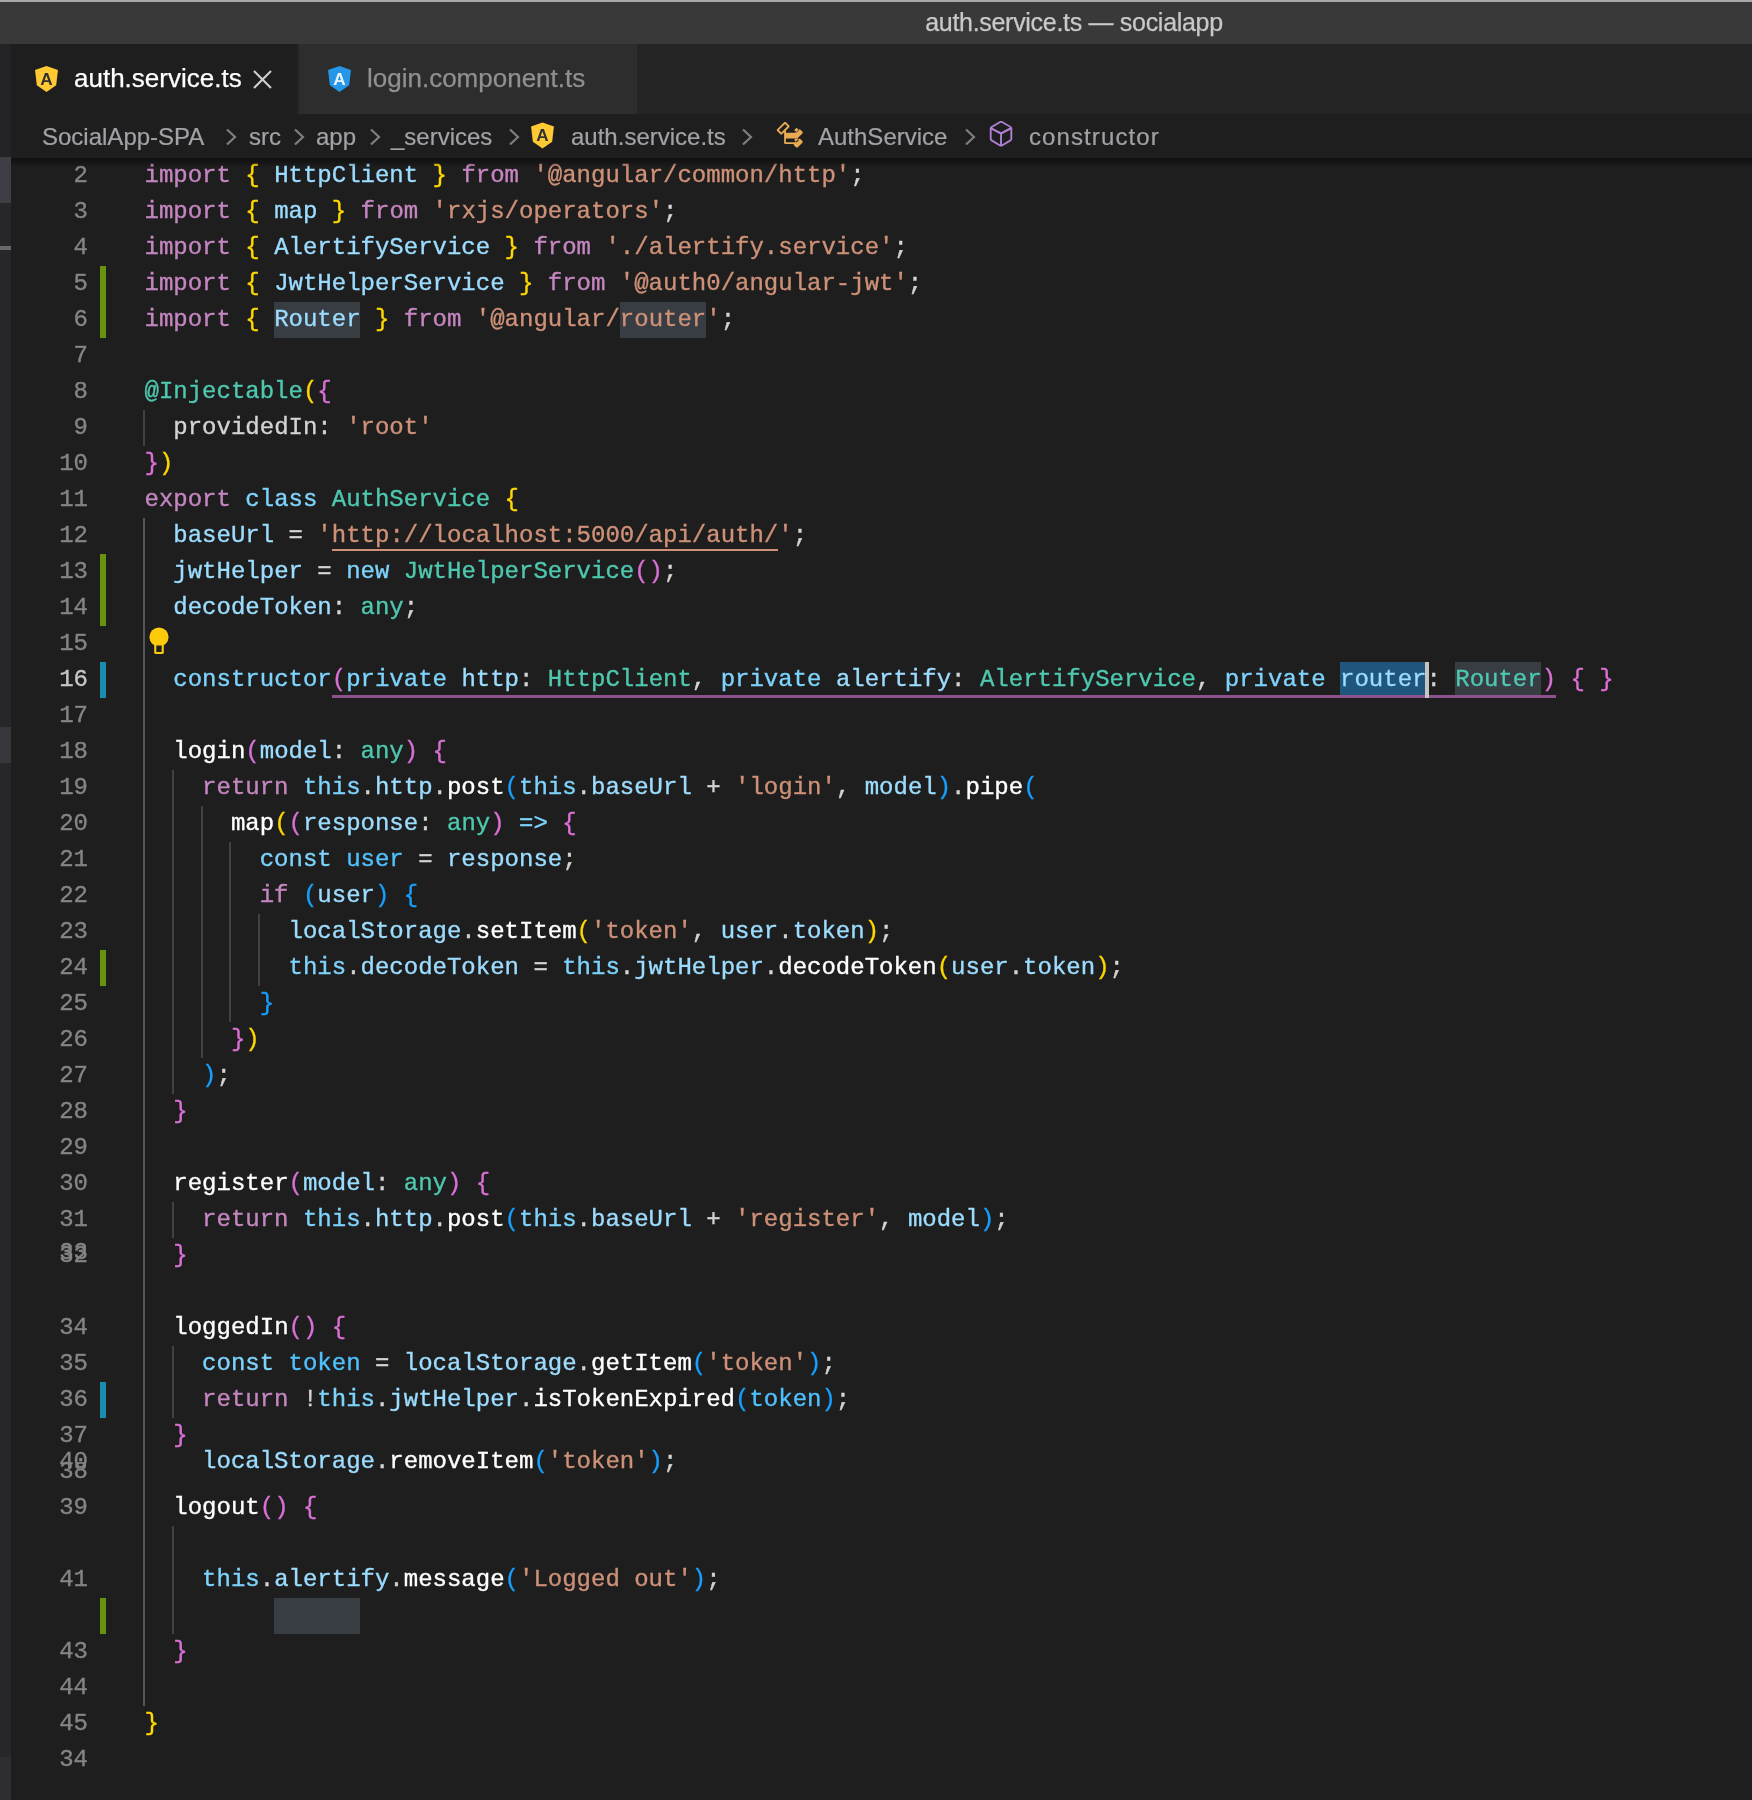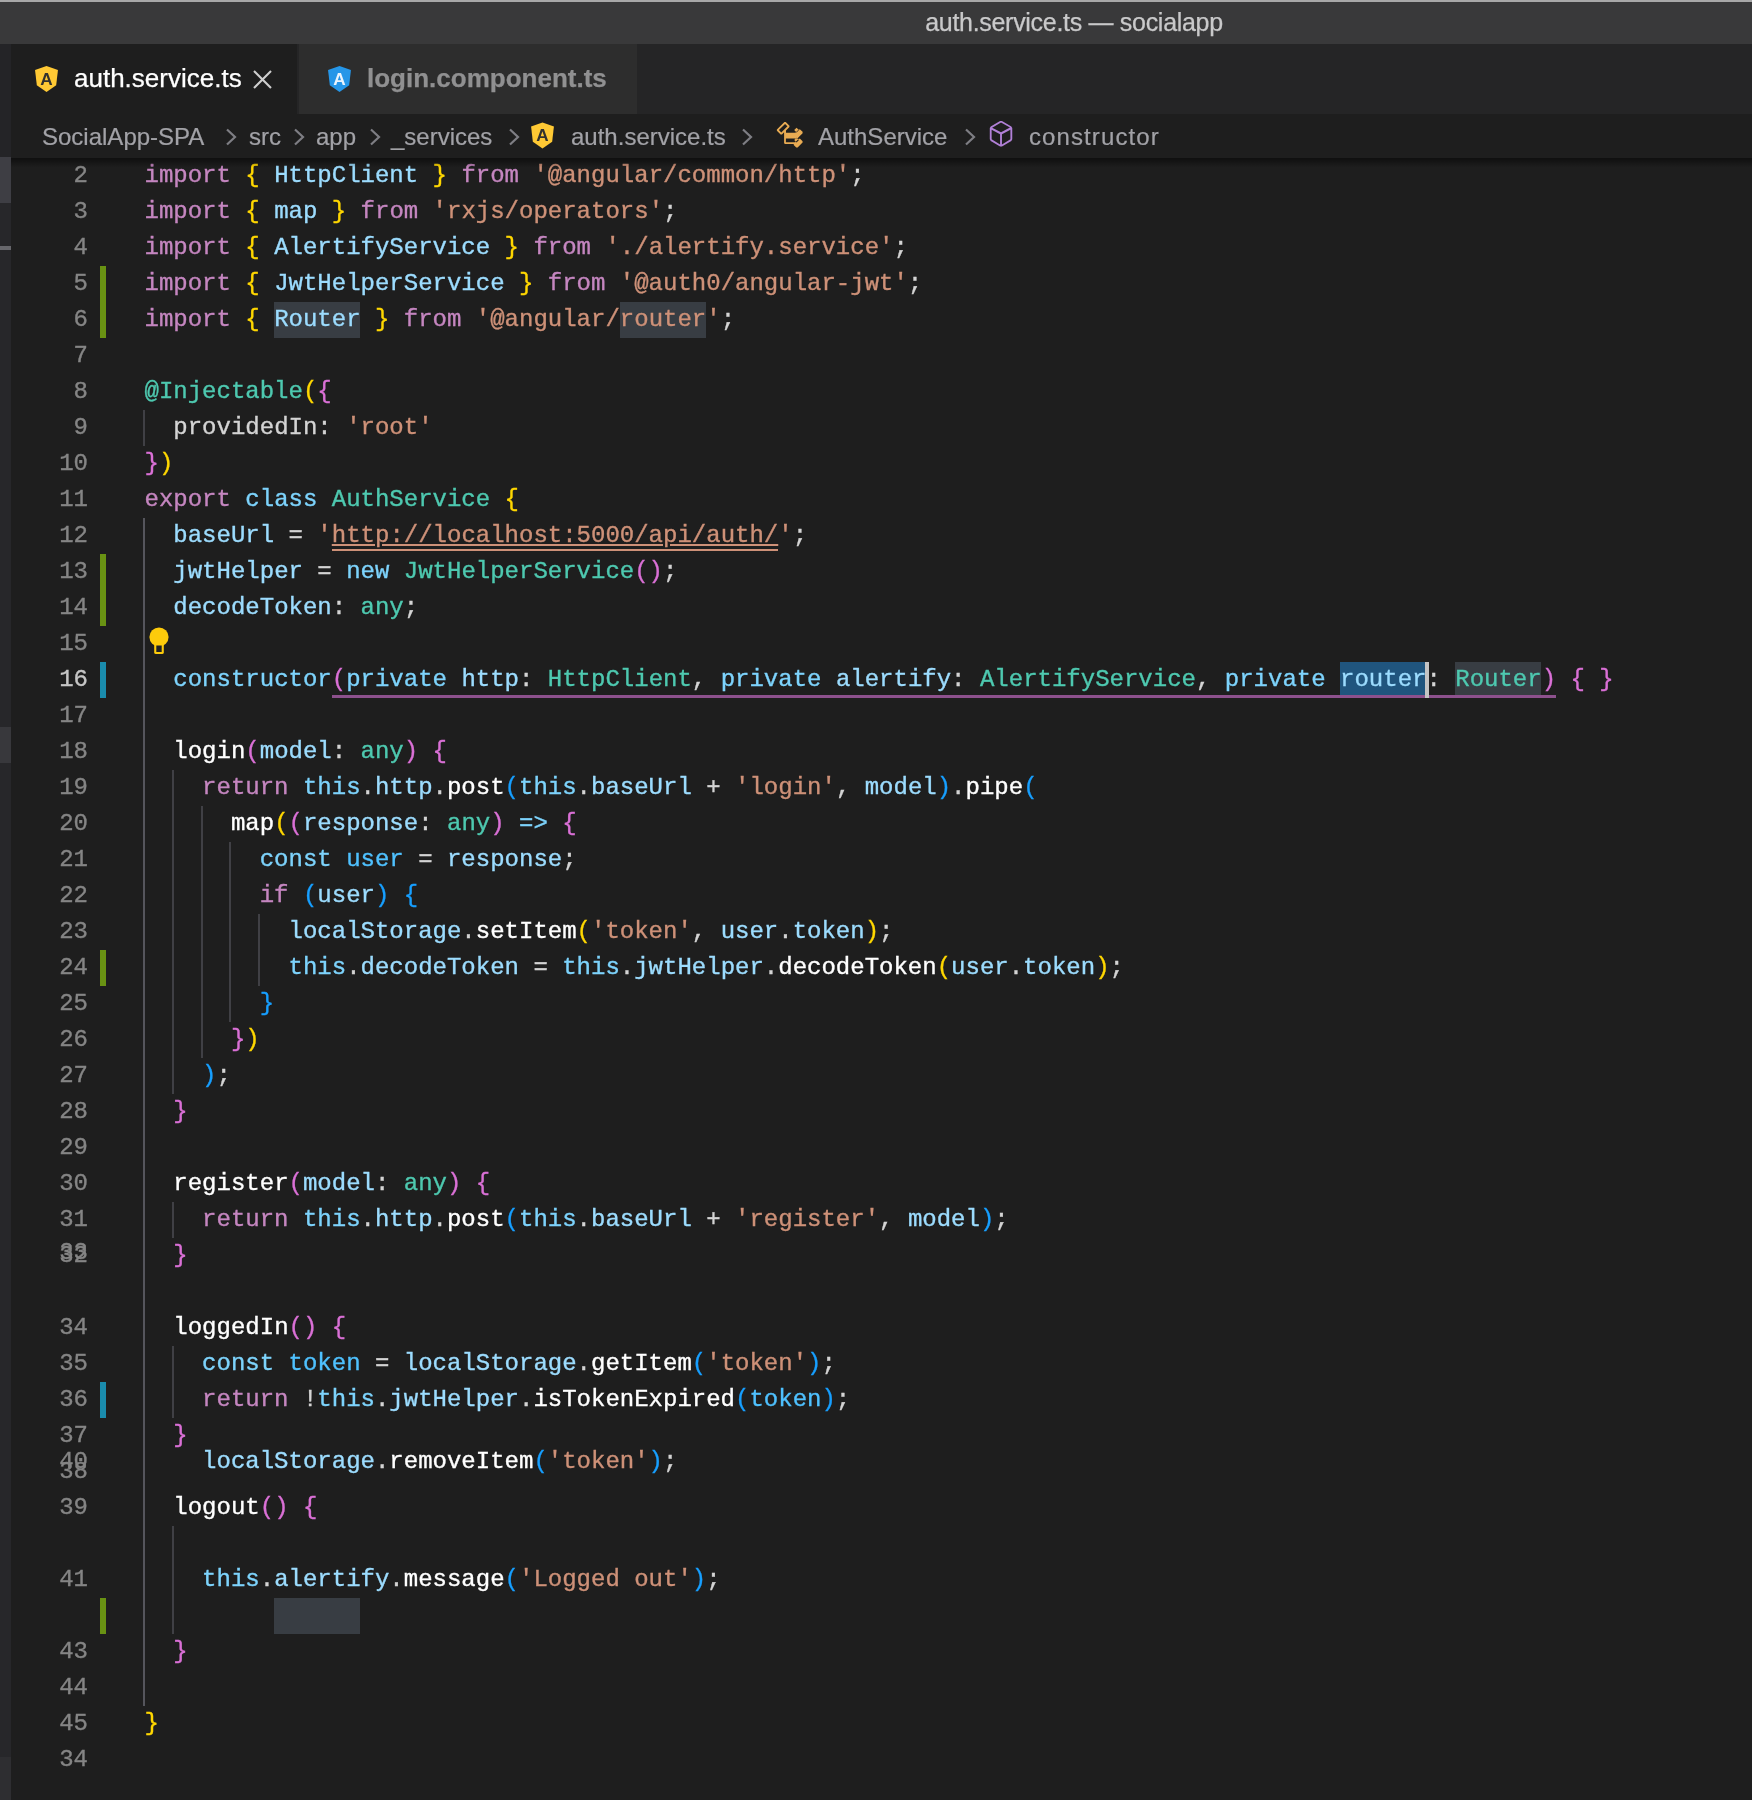--- a/index.html
+++ b/index.html
@@ -6,39 +6,39 @@
 #root { position:relative; width:1752px; height:1800px; }
 #title { position:absolute; left:0; top:0; width:1752px; height:44px; background:#39393a; }
 #title span { position:absolute; left:1074px; top:8px; transform:translateX(-50%); white-space:nowrap;
   color:#c9c9ca; font-size:25px; -webkit-text-stroke:0.25px currentColor; letter-spacing:-0.3px; }
 #tabs { position:absolute; left:0; top:44px; width:1752px; height:70px; background:#252526; }
 .tab { position:absolute; top:0; height:70px; }
 #tab1 { left:11px; width:286px; background:#1e1e1e; }
 #tab2 { left:299px; width:338px; background:#2d2d2d; }
 .tabt { -webkit-text-stroke:0.25px currentColor; position:absolute; top:19px; font-size:26px; white-space:nowrap; }
 #tab1 .tabt { left:63px; color:#ffffff; }
-#tab2 .tabt { left:68px; color:#909091;font-weight:bold; }
+#tab2 .tabt { left:68px; color:#909091; }
 .x { position:absolute; left:240px; top:24px; }
 #crumbs { position:absolute; left:11px; top:114px; width:1741px; height:44px; background:#1e1e1e; }
 .bct { -webkit-text-stroke:0.2px currentColor; position:absolute; top:123px; color:#a2a2a7; font-size:24px; white-space:nowrap; }
 #strip { position:absolute; left:0; top:44px; width:11px; height:1756px; background:#27272a; }
 #editor { position:absolute; left:11px; top:158px; width:1741px; height:1642px; }
 #shadow { position:absolute; left:11px; top:158px; width:1741px; height:12px;
   background:linear-gradient(rgba(0,0,0,0.5), rgba(0,0,0,0) 80%); z-index:9; }
 .ln { -webkit-text-stroke:0.35px currentColor; position:absolute; left:0; width:1752px; height:36px;
   font-family:"Liberation Mono", monospace; font-size:24px; line-height:36px; white-space:pre; }
 .ln b { position:absolute; left:0; width:88px; text-align:right; color:#858585; font-weight:normal; display:block; }
 .ln b.cur { color:#c6c6c6; }
 .ln .cd { position:absolute; left:144.5px; }
 i { font-style:normal; }
 .k { color:#7dd3fc; } .p { color:#c586c0; } .t { color:#4ec9b0; }
 .v { color:#9cdcfe; } .c { color:#4fc1ff; } .f { color:#ffffff; }
 .s { color:#ce9178; } .w { color:#d4d4d4; }
 .b1 { color:#ffd700; } .b2 { color:#da70d6; } .b3 { color:#179fff; }
-.ul { border-bottom:2px solid #ce9178;text-decoration:underline; }
+.ul { border-bottom:2px solid #ce9178; }
 .gN, .gA { position:absolute; width:2px; }
 .gN { background:#404045; }
 .gA { background:#55555c; }
 .bar { position:absolute; left:99.5px; width:6.5px; }
 .whl { position:absolute; height:36px; background:#383d43; }
 .selb { position:absolute; height:36px; background:#20557e; }
 </style></head>
 <body>
 <div id="root">
 <div id="title">

